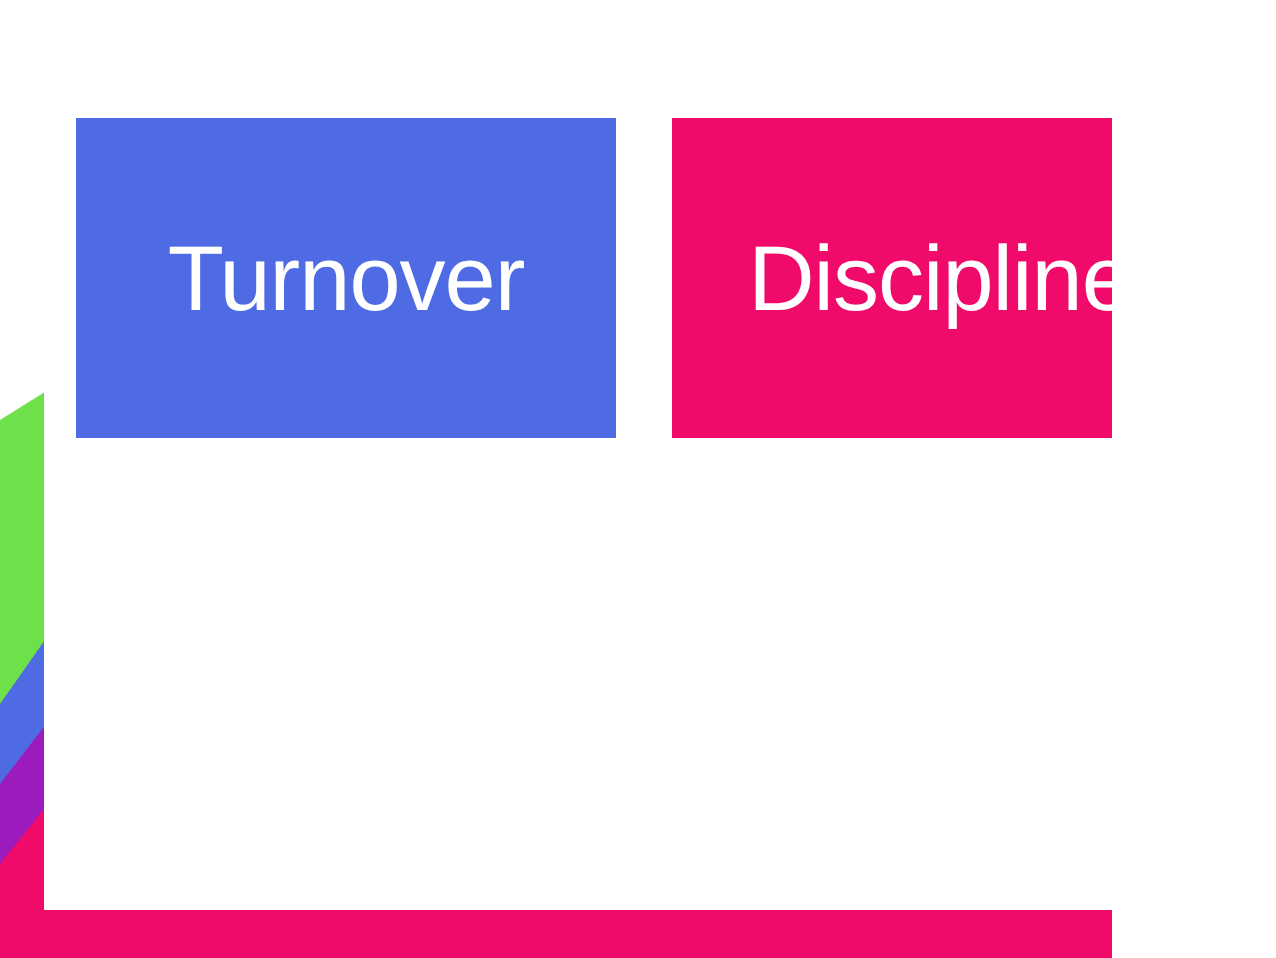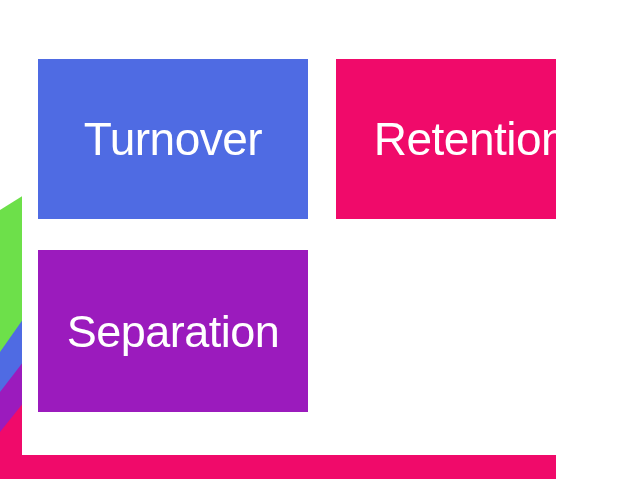--- a/index.html
+++ b/index.html
@@ -103,23 +103,20 @@
 
   <div class="inner-panel"></div>
 
   <div class="grid">
 
     <div class="tile tile-turnover">
       <span class="tile-label">Turnover</span>
     </div>
 
     <div class="tile tile-discipline">
-      <span class="tile-label">Retention</span>
+      <span class="tile-label">Discipline</span>
     </div>
 
-    <div class="tile tile-separation">
-      <span class="tile-label">Separation</span>
-    </div>
 
 
   </div>
 
 </div>
 
 </body></html>

